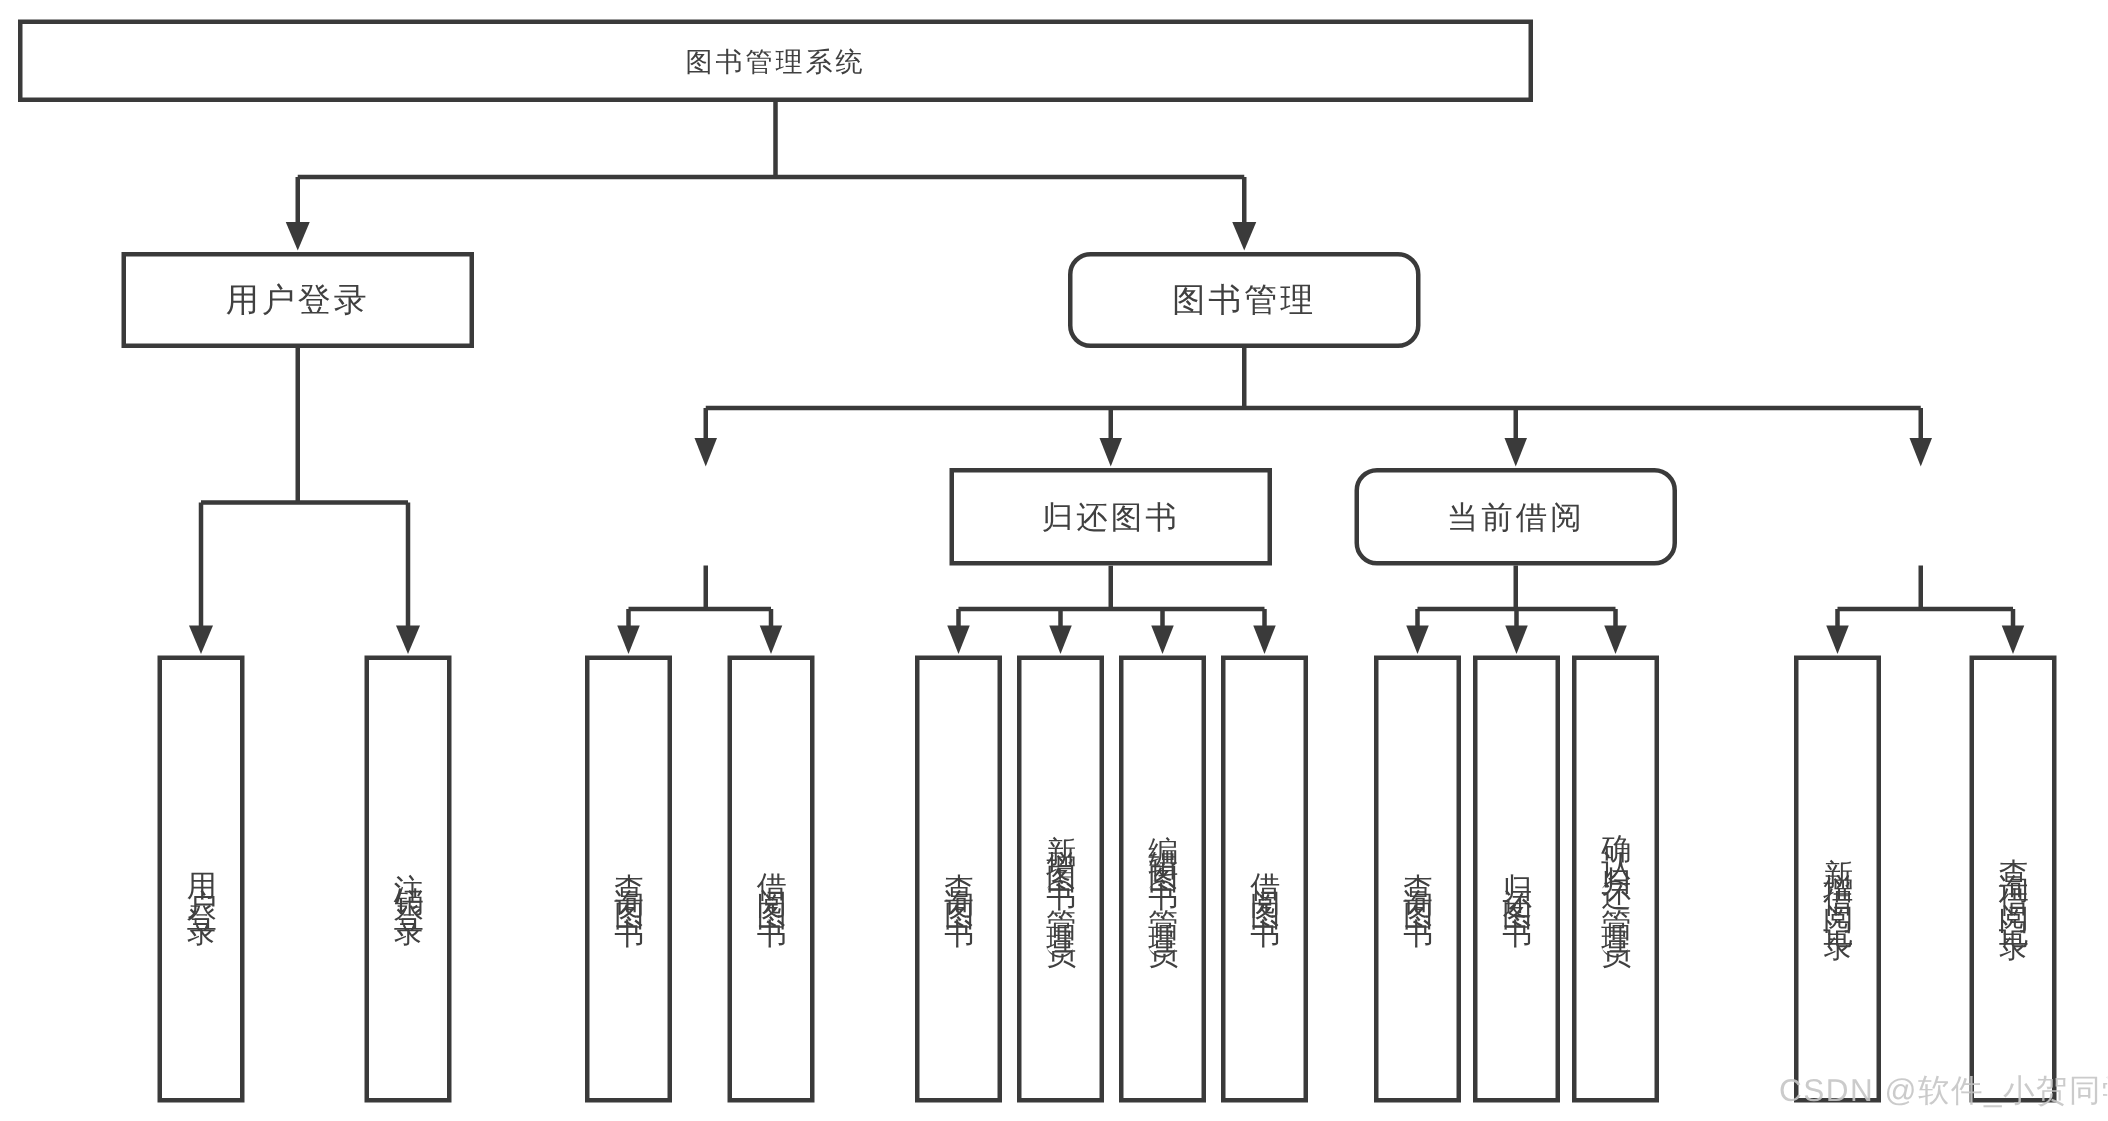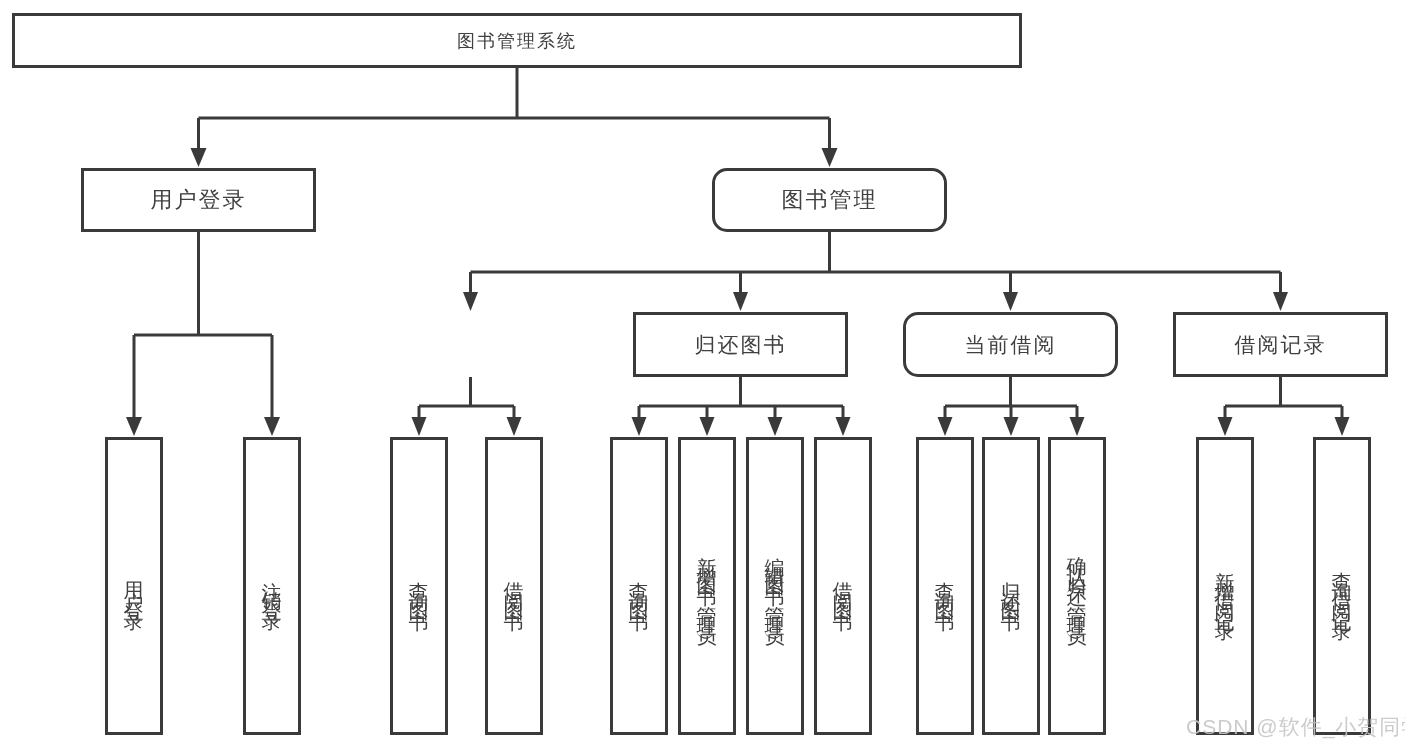--- a/index.html
+++ b/index.html
@@ -107,21 +107,20 @@
     </g>
   </svg>
 
   <div class="node root">图书管理系统</div>
 
   <div class="node lvl1" style="left:81px;">用户登录</div>
   <div class="node lvl1" style="left:712px;border-radius:15px;">图书管理</div>
 
   <div class="node lvl2" style="left:633px;">归还图书</div>
   <div class="node lvl2" style="left:903px;border-radius:15px;">当前借阅</div>
-  <div class="node lvl2" style="left:1173px;">借阅记录</div>
 
   <div class="leaf" style="left:105px;">
     <span>用户登录</span>
   </div>
   <div class="leaf" style="left:243px;">
     <span>注销登录</span>
   </div>
 
   <div class="leaf" style="left:390px;">
     <span>查询图书</span>

